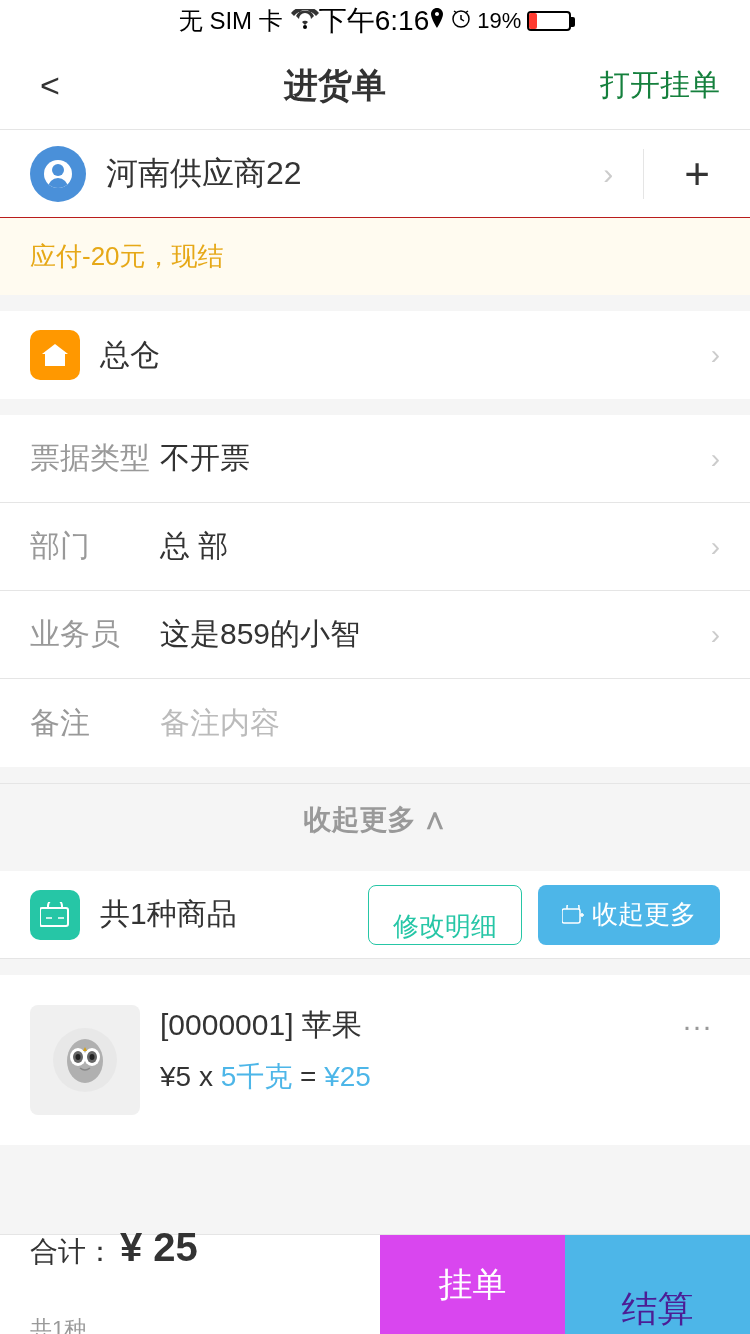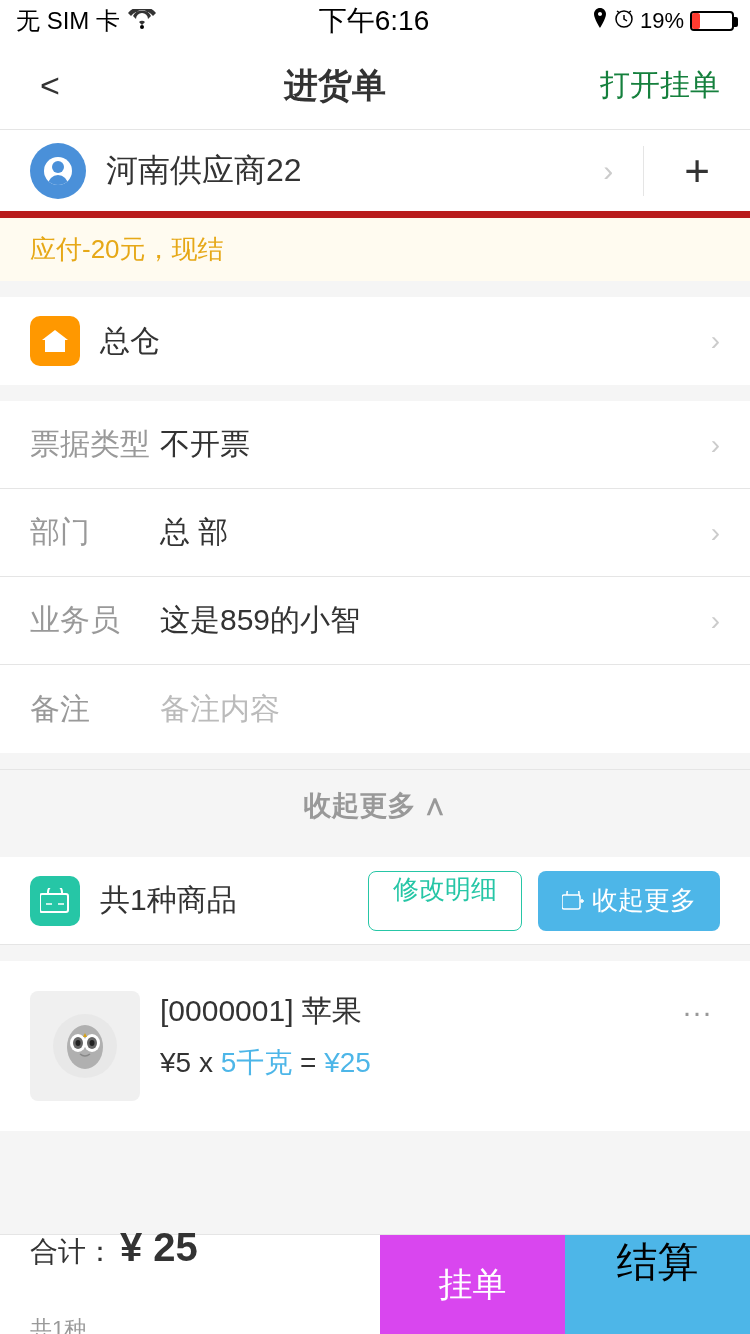--- a/index.html
+++ b/index.html
@@ -12,21 +12,21 @@
       overflow-x: hidden;
       font-size: 28px;
     }
 
     
     .status-bar {
       height: 42px;
       background: #fff;
       display: flex;
       align-items: center;
-      justify-content: space-between;
+      justify-content: center;
       padding: 0 16px;
       font-size: 24px;
       color: #000;
     }
     .status-left { display: flex; align-items: center; gap: 8px; }
     .status-center { font-size: 28px; font-weight: 500; }
     .status-right { display: flex; align-items: center; gap: 6px; font-size: 22px; }
     .battery-icon {
       width: 44px; height: 20px; border: 2px solid #000; border-radius: 4px; position: relative; display: inline-block;
     }
@@ -70,21 +70,21 @@
       margin-bottom: 16px;
     }
 
     
     .supplier-row {
       display: flex;
       align-items: center;
       padding: 0 30px;
       height: 88px;
       background: #fff;
-      border-bottom: 7px solid #b91c1c;
+      border-bottom: 1px solid #b91c1c;
     }
     .supplier-avatar {
       width: 56px; height: 56px; border-radius: 50%; background: #4a90d9;
       display: flex; align-items: center; justify-content: center;
       margin-right: 20px; flex-shrink: 0;
     }
     .avatar-person {
       width: 28px; height: 28px; border-radius: 50%; background: #fff; position: relative; overflow: hidden;
     }
     .avatar-person::before {
@@ -117,21 +117,21 @@
       cursor: pointer;
       padding: 0 10px;
     }
     .divider-v {
       width: 1px; height: 50px; background: #e5e5e5; margin-right: 30px;
     }
 
     
     .notice-bar {
       background: #fffbf0;
-      padding: 14px 30px;
+      padding: 21px 30px;
       font-size: 26px;
       color: #e6a817;
     }
 
     
     .row-item {
       display: flex;
       align-items: center;
       padding: 0 30px;
       height: 88px;
@@ -217,21 +217,21 @@
     .btn-outline {
       height: 60px;
       padding: 0 24px;
       border: 1.5px solid #26c6a6;
       border-radius: 8px;
       background: #fff;
       color: #26c6a6;
       font-size: 26px;
       cursor: pointer;
       display: flex;
-      align-items: flex-start;
+      align-items: flex-end;
       margin-right: 16px;
       margin-left: 13px;
     }
     .btn-solid {
       height: 60px;
       padding: 0 24px;
       border-radius: 8px;
       background: #4db6e8;
       color: #fff;
       font-size: 26px;
@@ -322,24 +322,24 @@
       color: #fff;
       font-size: 34px;
       display: flex;
       align-items: center;
       justify-content: center;
       cursor: pointer;
     }
     .btn-checkout {
       width: 185px;
       background: #4db6e8;
-      color: #000000;
-      font-size: 41px;
-      display: flex;
-      align-items: flex-start;
+      color: #4c1d95;
+      font-size: 36px;
+      display: flex;
+      align-items: flex-end;
       justify-content: center;
       cursor: pointer;
     }
 
     
     .owl-svg { width: 70px; height: 70px; }
   </style>
 </head>
 <body>
 

